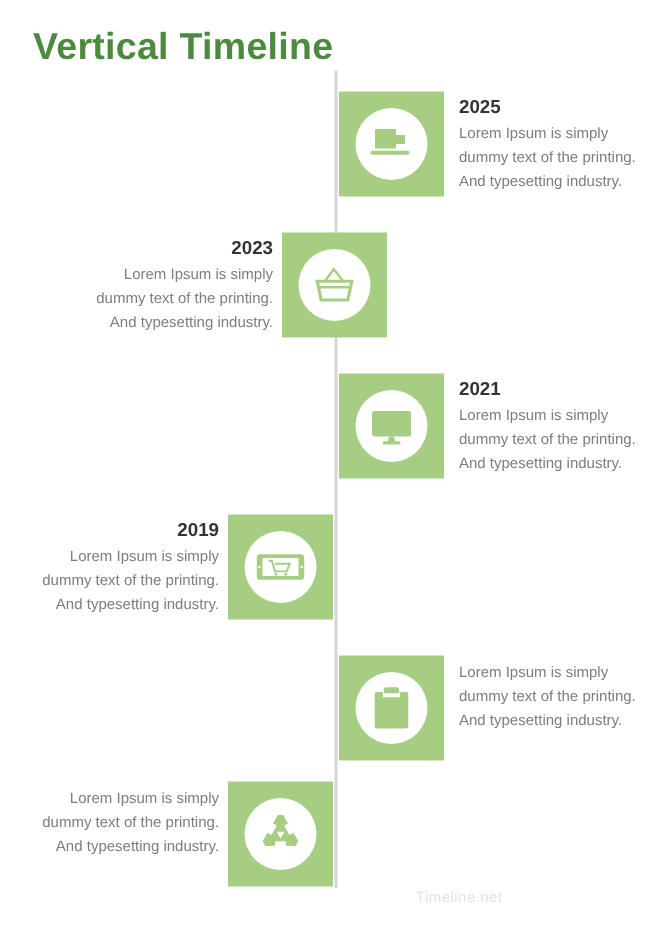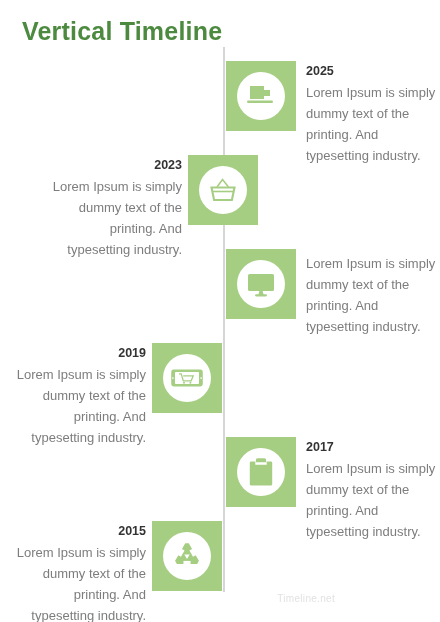--- a/index.html
+++ b/index.html
@@ -84,21 +84,21 @@
 
   .entry-year {
     font-size: 12.5px;
     font-weight: bold;
     color: #333333;
     margin-bottom: 3px;
     line-height: 1.1;
   }
 
   .entry-desc {
-    font-size: 13px;
+    font-size: 10px;
     color: #7d7d7d;
     line-height: 1.62;
   }
 
   
   #footer-watermark {
     position: absolute;
     right: 17px;
     bottom: 18px;
     font-size: 10px;
@@ -151,20 +151,21 @@
     <div class="icon-box">
       <div class="icon-disc">
         <svg width="30" height="27" viewBox="0 0 30 27" fill="#a6ce83">
           <rect x="2" y="3" width="26" height="17" rx="1.5"></rect>
           <path d="M13.4 20h3.2l1.1 4h-5.4z"></path>
           <rect x="9" y="23.2" width="12" height="2.2" rx="1.1"></rect>
         </svg>
       </div>
     </div>
     <div class="entry-text">
+      <div class="entry-year">2021</div>
       <div class="entry-desc">Lorem Ipsum is simply dummy text of the printing. And typesetting industry.</div>
     </div>
   </div>
 
   <div class="entry left" style="top:343px;text-decoration:underline;">
     <div class="icon-box">
       <div class="icon-disc">
         <svg width="34" height="24" viewBox="0 0 34 24" fill="none">
           <rect x="1.2" y="3.5" width="31.6" height="17" rx="2.4" fill="#a6ce83"></rect>
           <rect x="5" y="6" width="24" height="12" rx="0.8" fill="#ffffff"></rect>
@@ -187,21 +188,20 @@
   <div class="entry right" style="top:437px;">
     <div class="icon-box">
       <div class="icon-disc">
         <svg width="26" height="30" viewBox="0 0 26 30" fill="#a6ce83">
           <path d="M9.5 1.2h7a1.6 1.6 0 0 1 1.6 1.6v2.4H7.9V2.8A1.6 1.6 0 0 1 9.5 1.2z"></path>
           <path d="M3.2 4.4h4.1v3.4h11.4V4.4h4.1a1.4 1.4 0 0 1 1.4 1.4v21.4a1.4 1.4 0 0 1-1.4 1.4H3.2a1.4 1.4 0 0 1-1.4-1.4V5.8a1.4 1.4 0 0 1 1.4-1.4z"></path>
         </svg>
       </div>
     </div>
     <div class="entry-text">
-      <div class="entry-year">2017</div>
       <div class="entry-desc">Lorem Ipsum is simply dummy text of the printing. And typesetting industry.</div>
     </div>
   </div>
 
   <div class="entry left" style="top:521px;">
     <div class="icon-box">
       <div class="icon-disc">
         <svg width="30" height="30" viewBox="0 0 32 32" fill="#a6ce83">
           <g transform="translate(16,16)">
             <g>
@@ -211,20 +211,19 @@
               <path d="M-1.9,-13.6 L1.9,-13.6 L5.4,-7.5 L2.6,-5.9 L5.0,-1.6 L-5.0,-1.6 L-2.6,-5.9 L-5.4,-7.5 Z"></path>
             </g>
             <g transform="rotate(240)">
               <path d="M-1.9,-13.6 L1.9,-13.6 L5.4,-7.5 L2.6,-5.9 L5.0,-1.6 L-5.0,-1.6 L-2.6,-5.9 L-5.4,-7.5 Z"></path>
             </g>
           </g>
         </svg>
       </div>
     </div>
     <div class="entry-text">
-      <div class="entry-year">2015</div>
       <div class="entry-desc">Lorem Ipsum is simply dummy text of the printing. And typesetting industry.</div>
     </div>
   </div>
 
   <div id="footer-watermark">Timeline.net</div>
 
 </div>
 
 </body></html>

